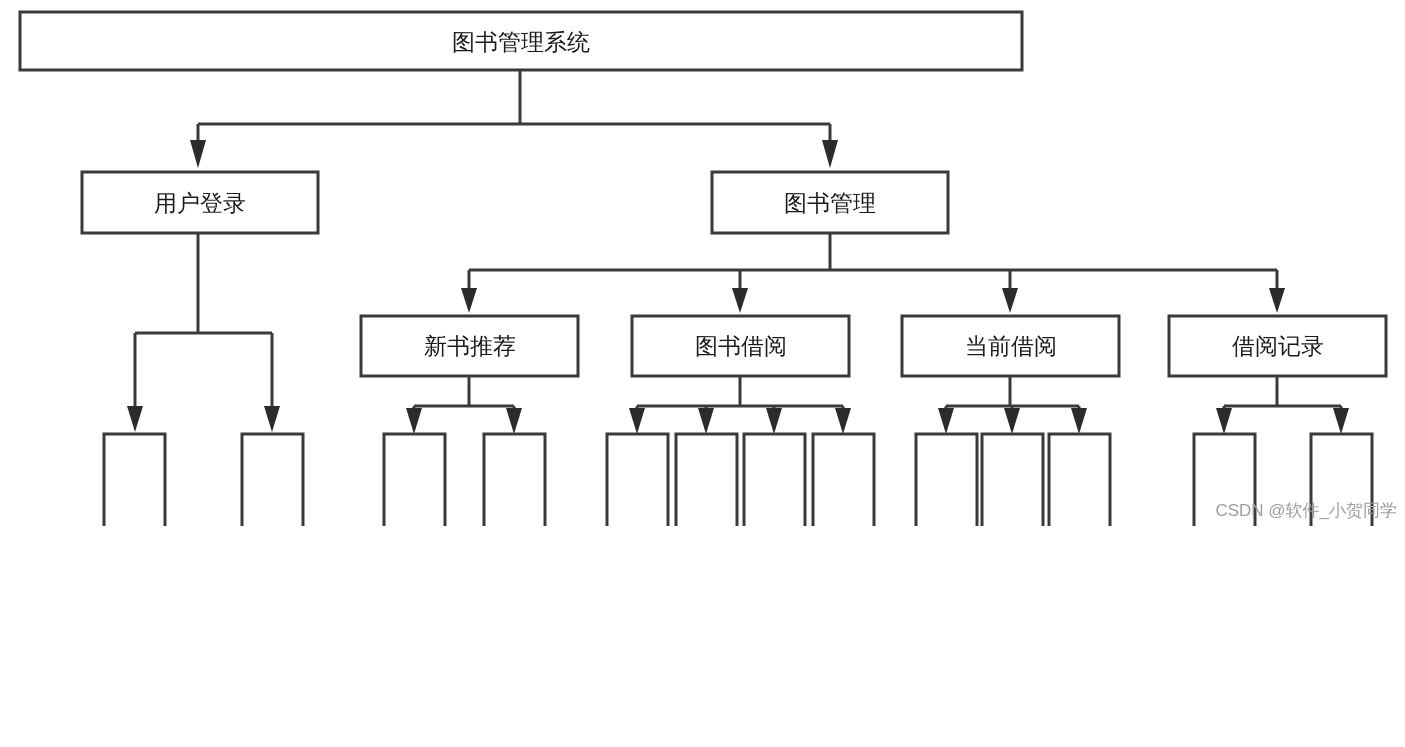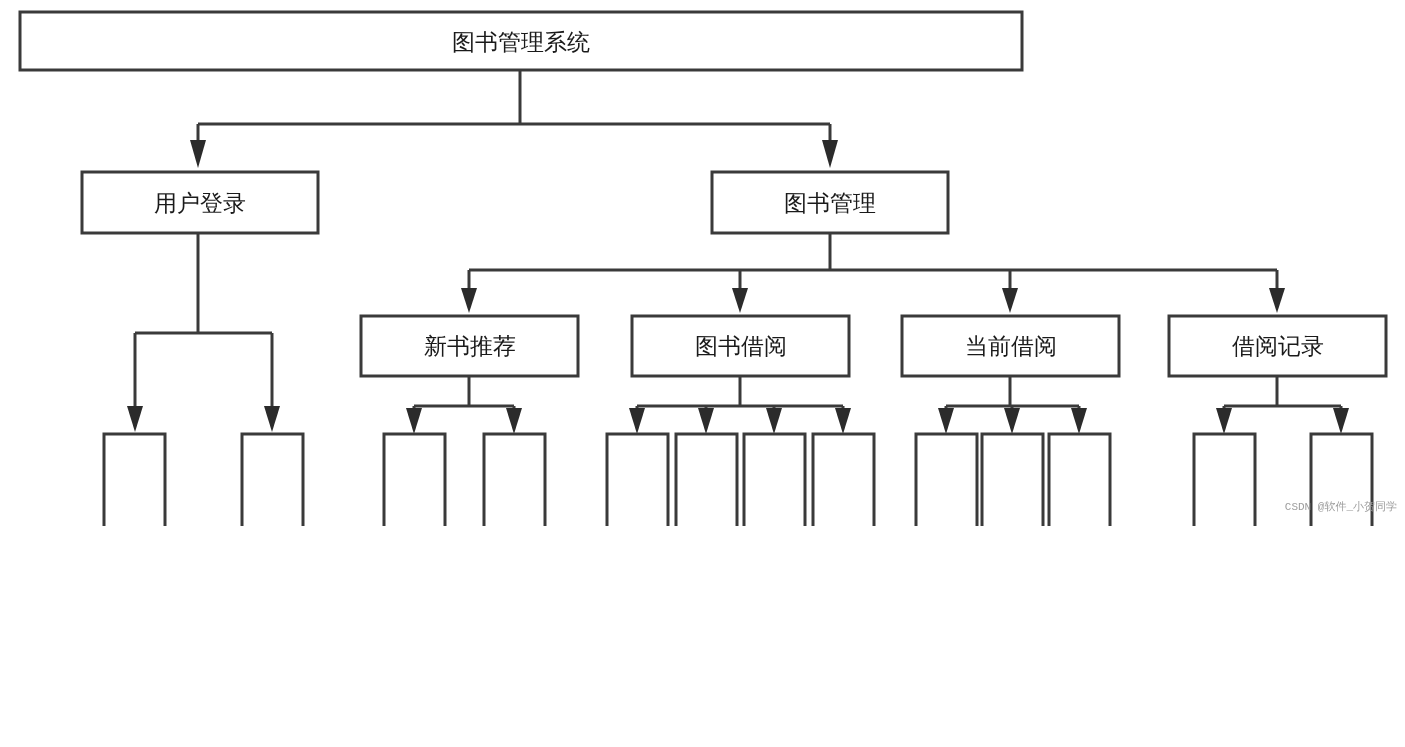--- a/index.html
+++ b/index.html
@@ -64,23 +64,23 @@
     font-family: "DejaVu Sans", "Liberation Sans", sans-serif;
     font-size: 25px;
     line-height: 1.08;
     color: #1a1a1a;
     letter-spacing: 2px;
     white-space: nowrap;
   }
   #watermark {
     position: absolute;
     right: 8px;
-    bottom: 12px;
-    font-family: Liberation Mono, monospace;
-    font-size: 11px;
+    bottom: 4px;
+    font-family: Liberation Sans, sans-serif;
+    font-size: 17px;
     color: #9d9d9d;
     white-space: nowrap;
     pointer-events: none;
   }
 </style>
 </head>
 <body>
 
 <div id="diagram-root">
 

